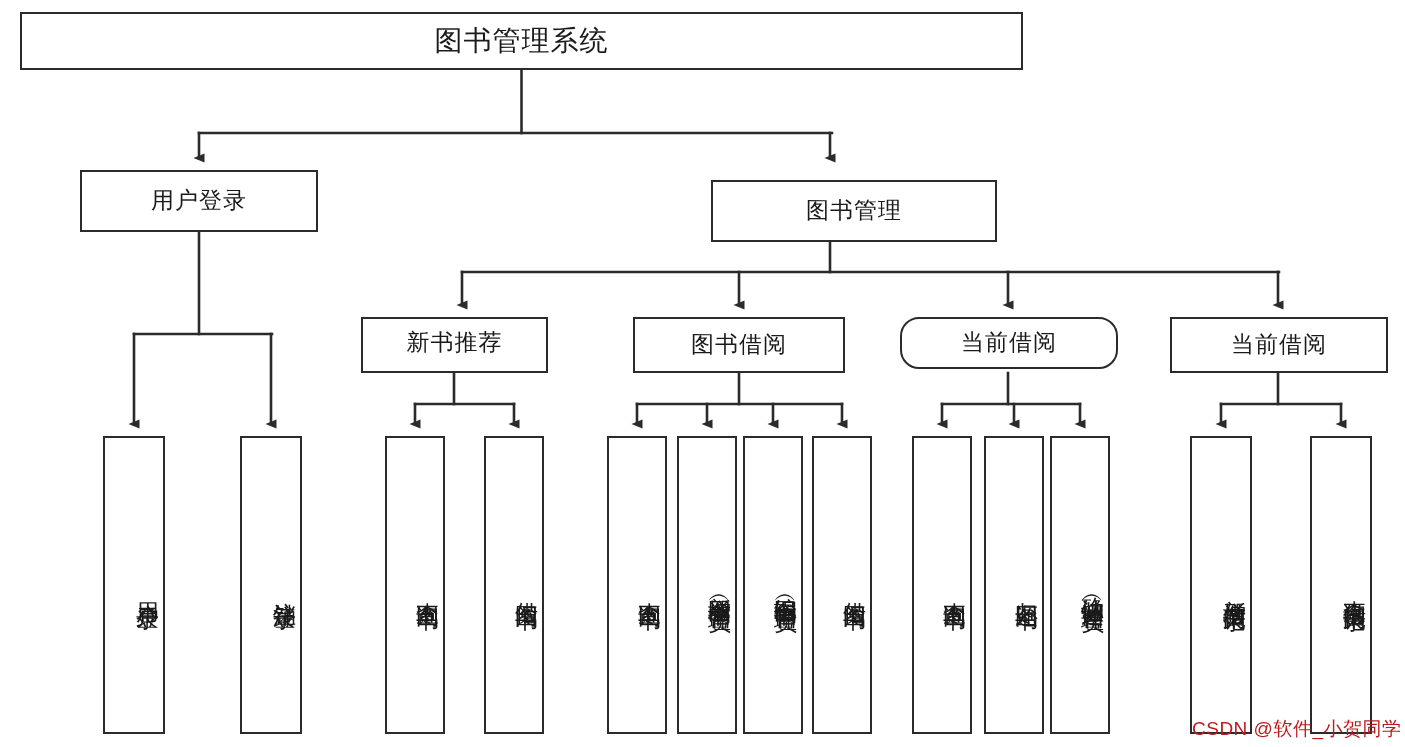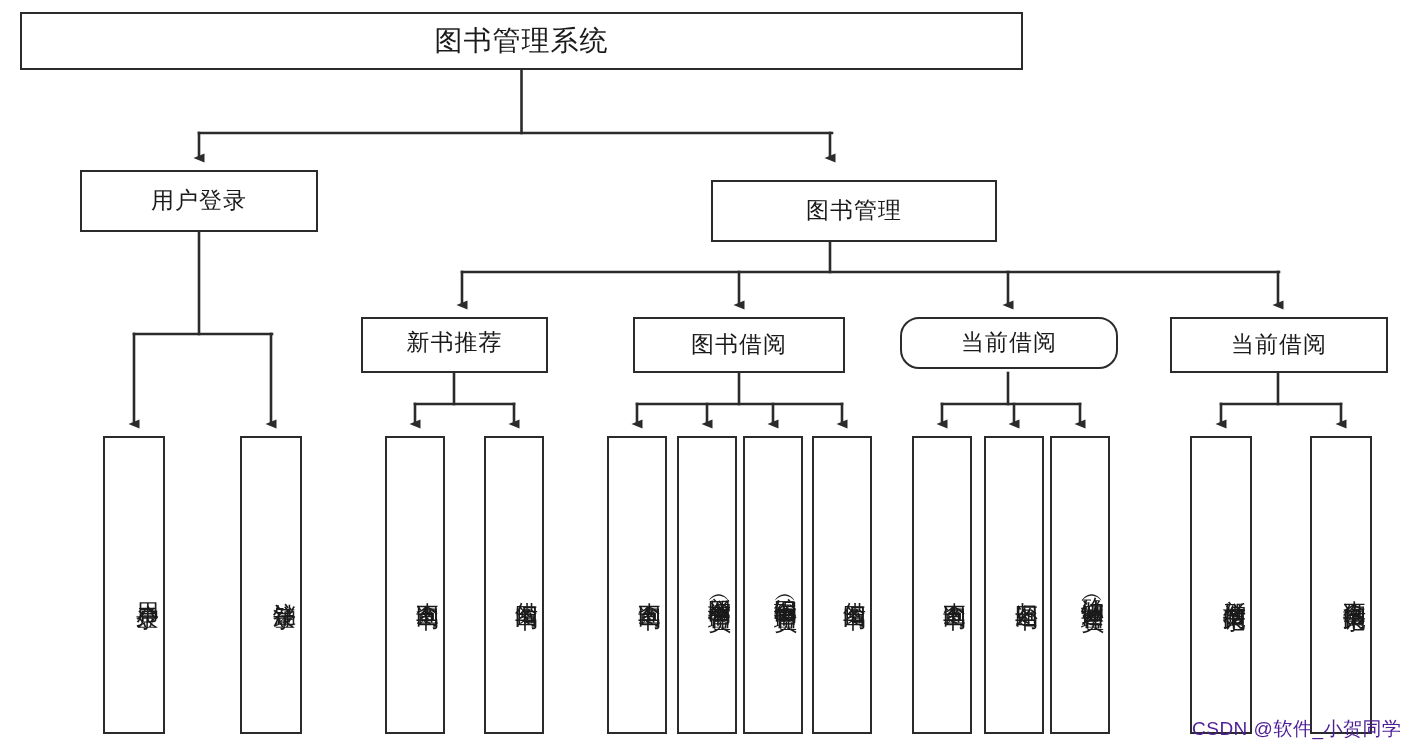--- a/index.html
+++ b/index.html
@@ -50,21 +50,21 @@
     position: absolute;
     left: 0;
     top: 0;
     width: 1405px;
     height: 747px;
     pointer-events: none;
   }
   .watermark {
     position: absolute;
     font-size: 19px;
-    color: #4c1d95;
+    color: #b91c1c;
     white-space: nowrap;
     letter-spacing: 0.5px;
   }
 </style>
 </head>
 <body>
 
 <div id="canvas">
 
   <svg class="links" viewBox="0 0 1405 747">

